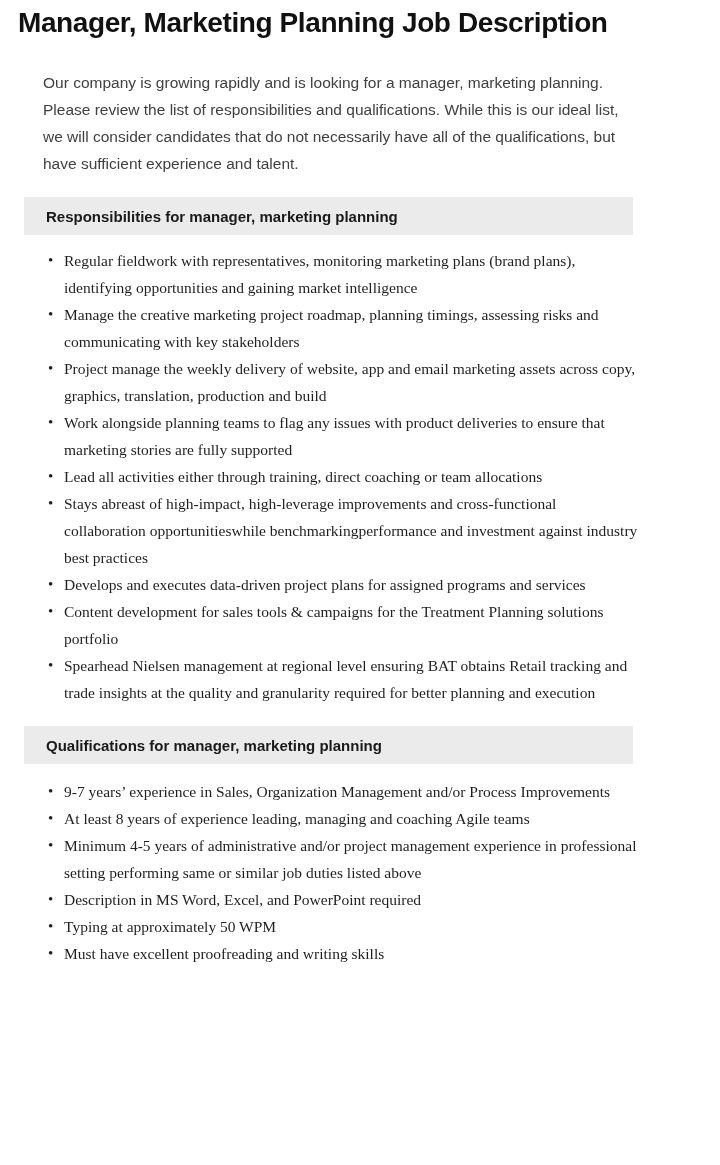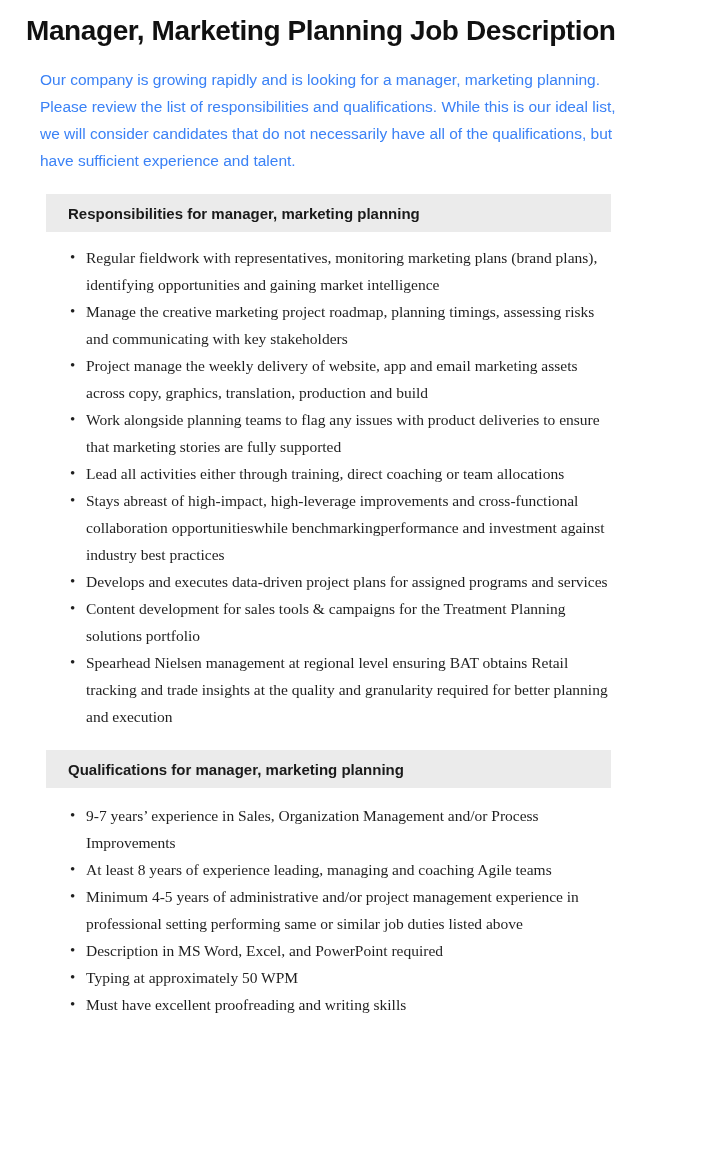--- a/index.html
+++ b/index.html
@@ -13,48 +13,48 @@
     height: 1165px;
     overflow: hidden;
     font-family: "Liberation Sans", sans-serif;
     color: #1a1a1a;
     -webkit-font-smoothing: antialiased;
   }
 
   .page {
     width: 664px;
     box-sizing: border-box;
-    padding: 12px;
+    padding: 4px;
   }
 
   
   .page-title {
     margin: 0;
     padding: 2px 14px 0 14px;
     font-size: 28px;
     line-height: 34px;
     font-weight: bold;
     letter-spacing: -0.4px;
     color: #111111;
     white-space: nowrap;
   }
 
   
   .intro {
-    margin: 6px;
+    margin: 17px;
     padding: 12px 22px 0 22px;
     font-size: 15.5px;
     line-height: 27px;
-    color: #3b82f6;
+    color: #404040;
     max-width: 690px;
   }
 
   
   .section {
-    margin: 16px;
+    margin: 2px;
     padding: 0;
   }
   .section-header {
     margin: 20px 25px 0 18px;
     background: #ebebeb;
     height: 38px;
     display: flex;
     align-items: center;
     padding: 0 0 0 22px;
     box-sizing: border-box;

